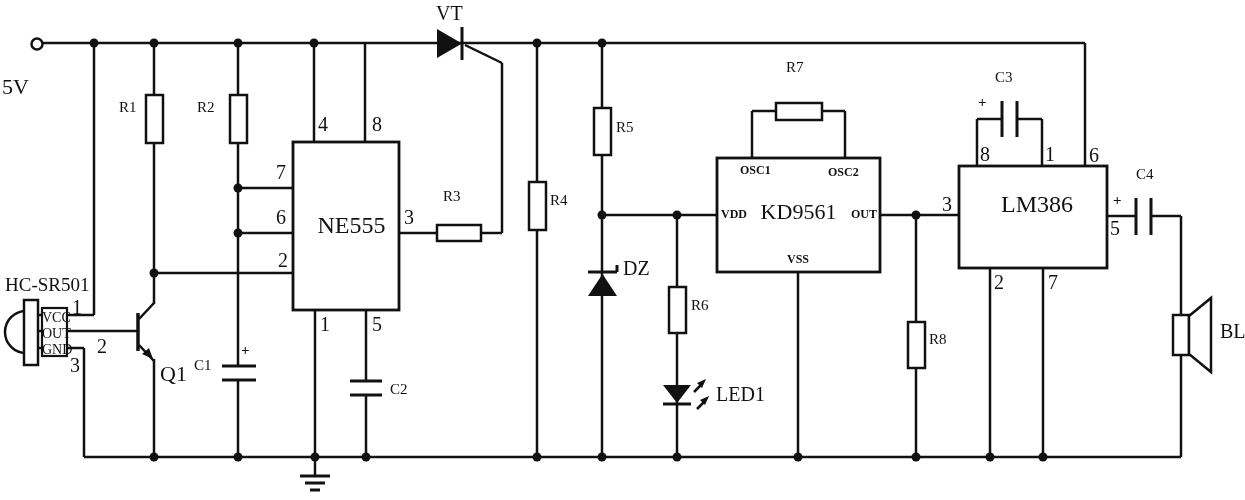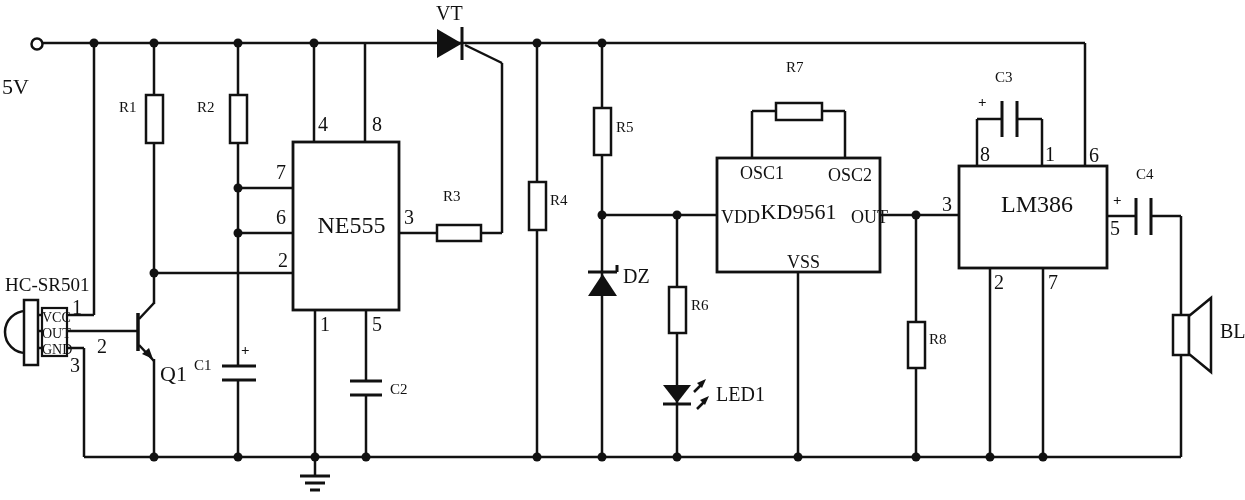--- a/index.html
+++ b/index.html
@@ -2,21 +2,21 @@
 <html><head>
 <meta charset="utf-8">
 <style>
   html,body{margin:0;padding:0;background:#fff;}
   .canvas{
     position:relative;width:1245px;height:500px;background:#ffffff;
     font-family:"Liberation Serif", serif;color:#111;overflow:hidden;
   }
   .canvas svg{position:absolute;left:0;top:0;}
   .lbl{position:absolute;white-space:nowrap;color:#111;line-height:1;}
-  .fs10{font-size:14px;} .fs13{font-size:18px;} .fs19{font-size:19px;}
+  .fs10{font-size:14px;} .fs13{font-size:12px;font-weight:bold;} .fs19{font-size:19px;}
   .fs20{font-size:20px;} .fs21{font-size:15px;} .fs22{font-size:22px;margin-top:44px;}
   .fs24{font-size:24px;} .fs26{font-size:22px;}
   .ctr{text-align:center;}
   .bold{font-weight:bold;}
 </style>
 </head>
 <body>
 
 <div class="canvas">
 
@@ -228,21 +228,21 @@
 
   <div class="lbl fs21" style="left:194px;top:358px;">C1</div>
   <div class="lbl fs21" style="left:390px;top:382px;">C2</div>
   <div class="lbl fs21" style="left:995px;top:70px;">C3</div>
   <div class="lbl fs21" style="left:1136px;top:167px;">C4</div>
   <div class="lbl fs21 bold" style="left:241px;top:343px;">+</div>
   <div class="lbl fs21 bold" style="left:978px;top:95px;">+</div>
   <div class="lbl fs21 bold" style="left:1113px;top:193px;">+</div>
 
   <div class="lbl fs20" style="left:436px;top:3px;">VT</div>
-  <div class="lbl fs20" style="left:623px;top:266px;">DZ</div>
+  <div class="lbl fs20" style="left:623px;top:258px;">DZ</div>
   <div class="lbl fs20" style="left:716px;top:384px;">LED1</div>
   <div class="lbl fs20" style="left:1220px;top:321px;">BL</div>
 
   <div class="lbl fs24 ctr" style="left:293px;top:213px;width:117px;">NE555</div>
   <div class="lbl fs20" style="left:318px;top:114px;">4</div>
   <div class="lbl fs20" style="left:372px;top:114px;">8</div>
   <div class="lbl fs20" style="left:276px;top:162px;">7</div>
   <div class="lbl fs20" style="left:276px;top:207px;">6</div>
   <div class="lbl fs20" style="left:278px;top:250px;">2</div>
   <div class="lbl fs20" style="left:404px;top:207px;">3</div>

